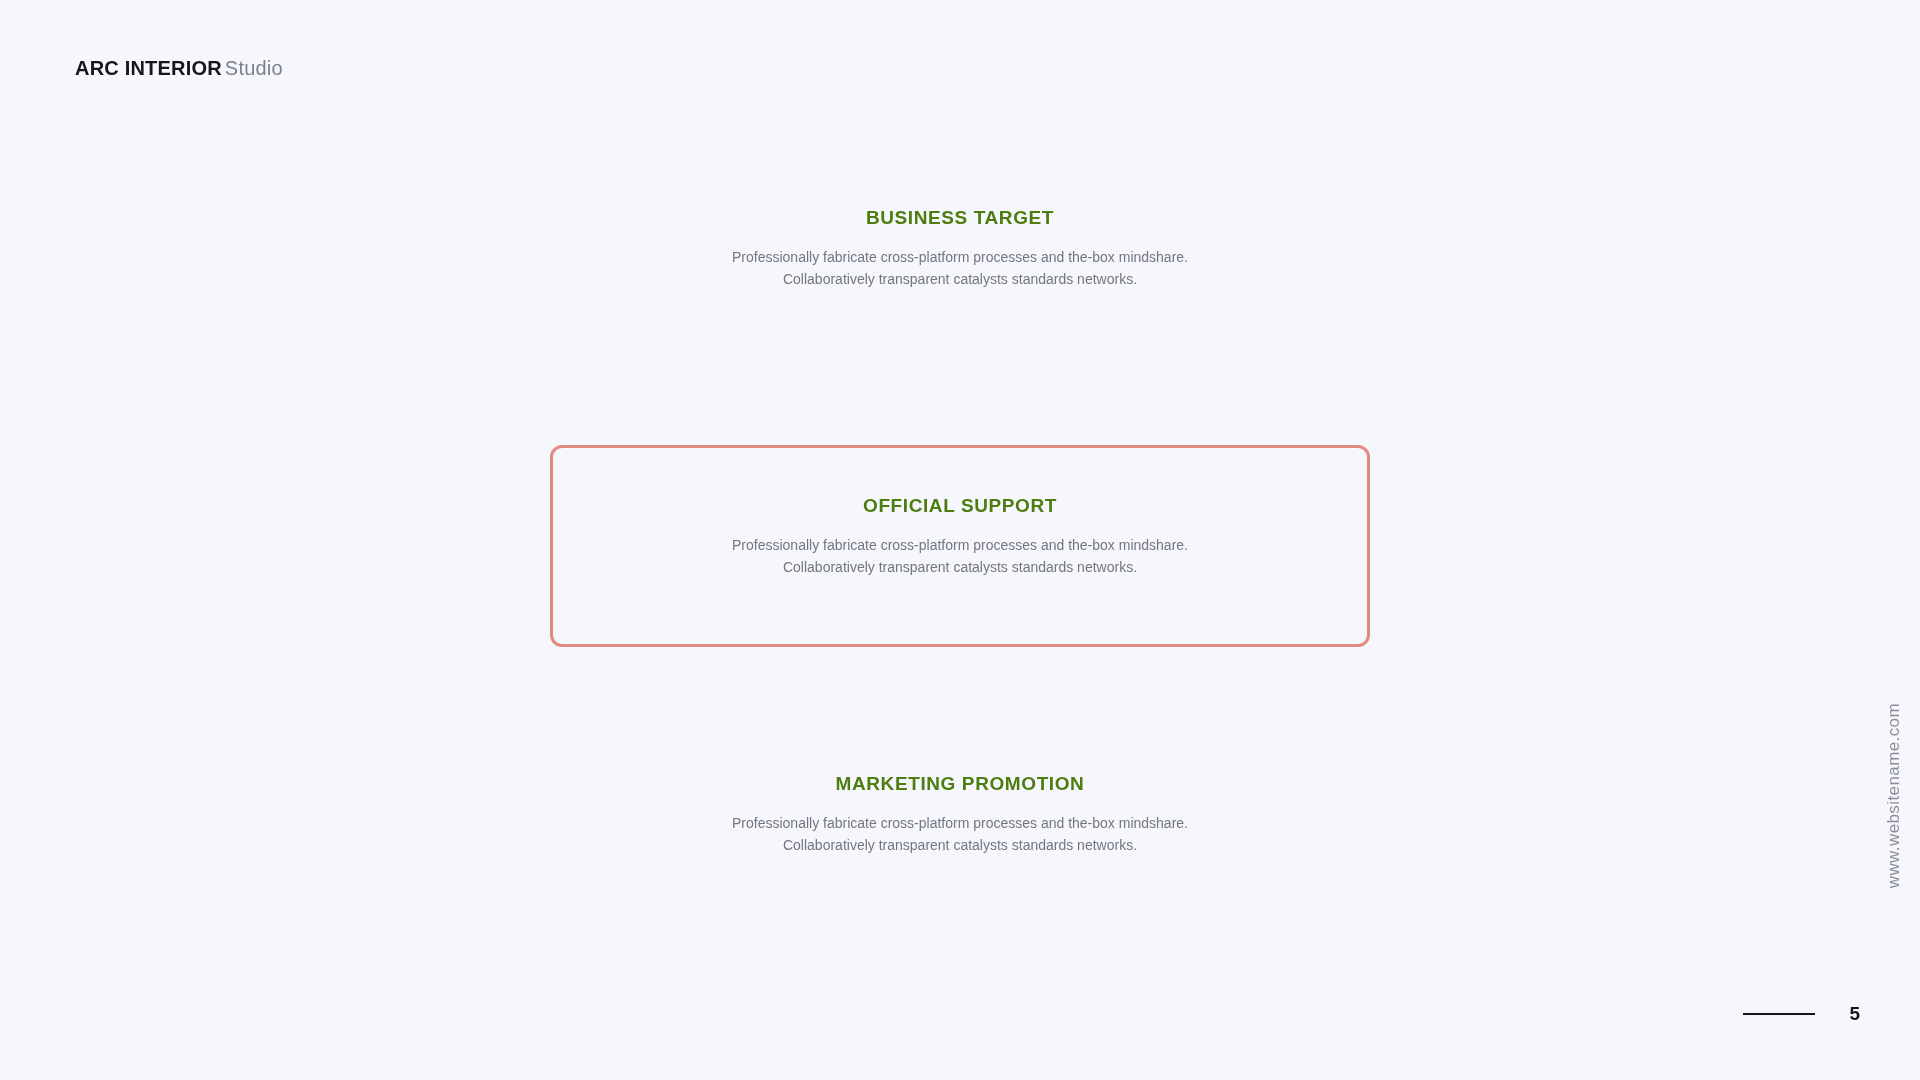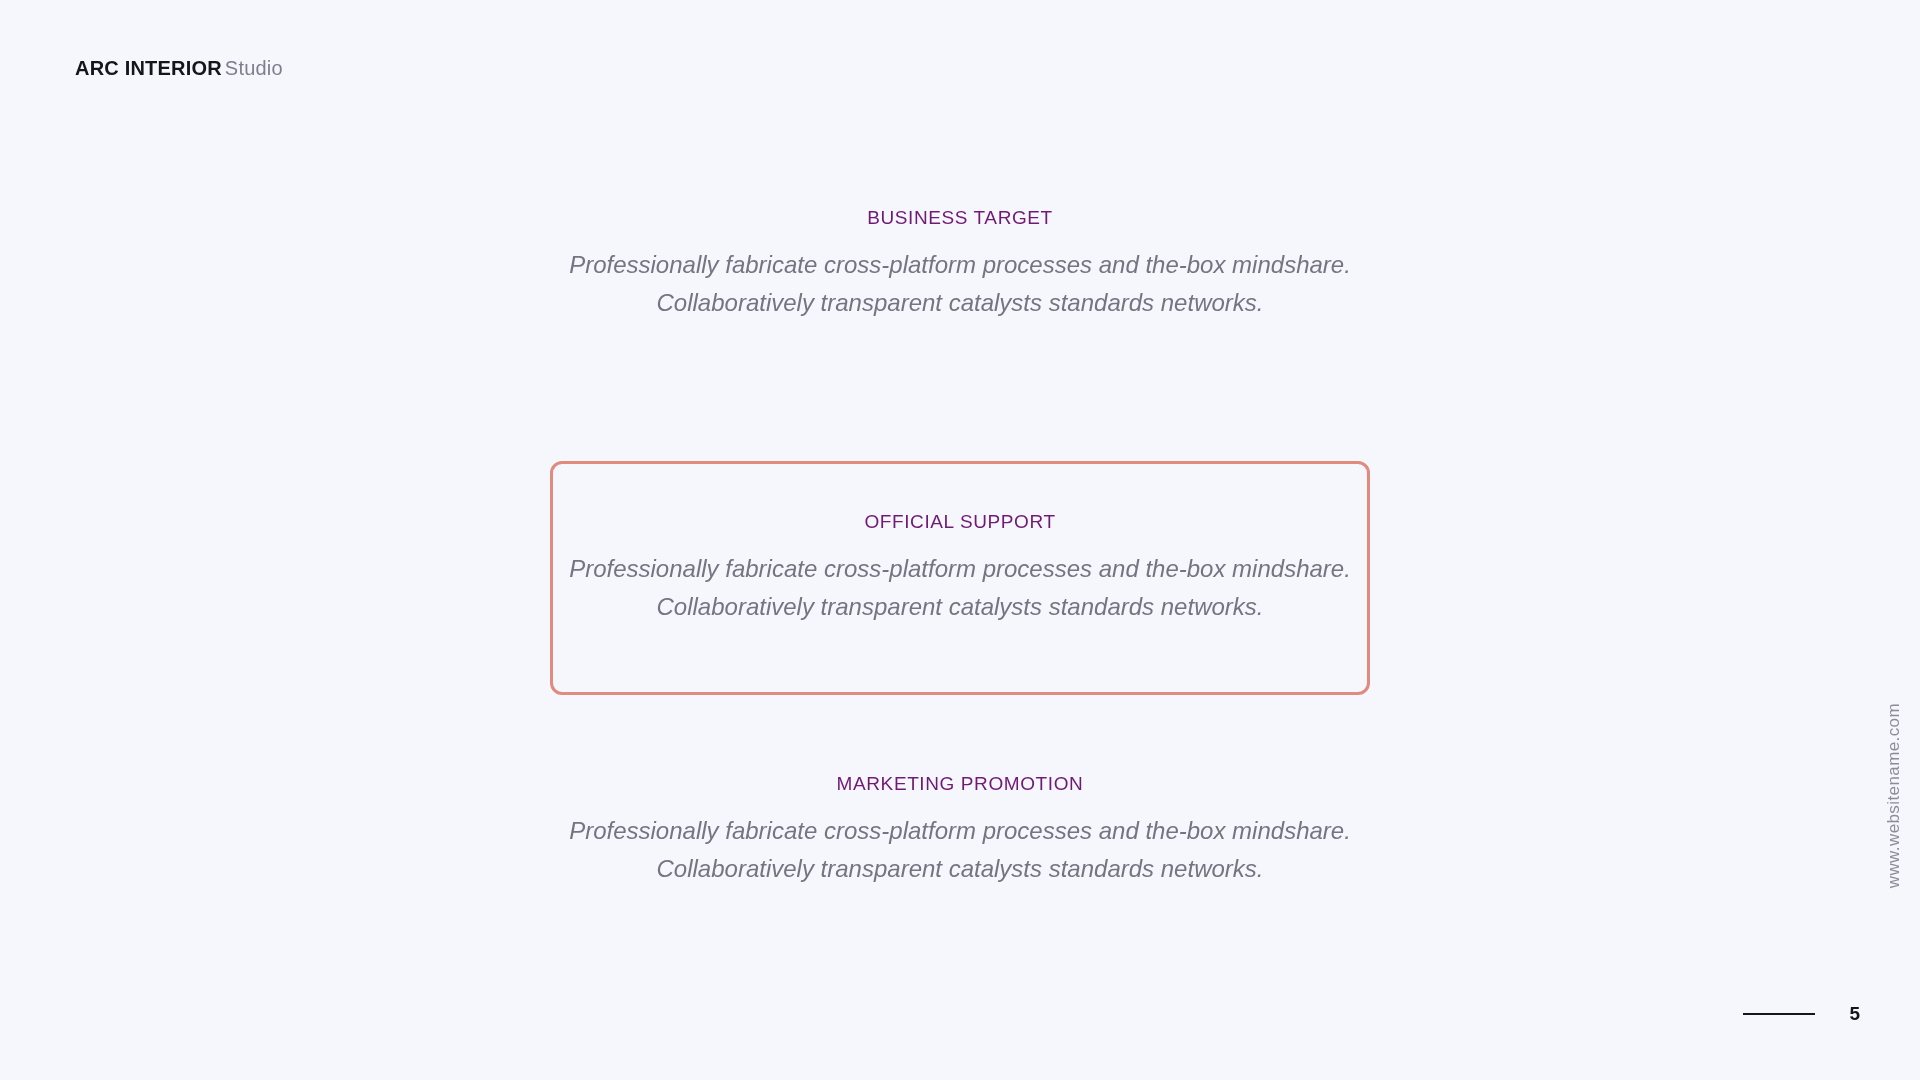--- a/index.html
+++ b/index.html
@@ -55,46 +55,45 @@
     position: absolute;
     left: 50%;
     transform: translateX(-50%);
     width: 1000px;
     text-align: center;
     box-sizing: border-box;
   }
 
   .feature-1 { top: 207px; }
   .feature-2 {
-    top: 461px;
+    top: 445px;
     width: 820px;
     padding: 47px 0 50px 0;
     border: 3px solid #e08a80;
     border-radius: 12px;
     background: transparent;
   }
   .feature-3 { top: 773px; }
 
   .feature-title {
     font-size: 19px;
-    font-weight: 400;
-    color: #701a75;
+    font-weight: 700;
+    color: #4d7c0f;
     letter-spacing: 0.6px;
     margin: 0 0 16px 0;
     line-height: 1.2;
     text-transform: uppercase;
   }
 
   .feature-body {
     margin: 16px;
-    font-size: 24px;
+    font-size: 14px;
     font-weight: 400;
     color: #737681;
     line-height: 1.58;
-    font-style: italic;
   }
   .feature-body span { display: block; }
 
   
   .website {
     position: absolute;
     right: 36px;
     top: 703px;
     font-size: 17px;
     color: #8b8e99;

